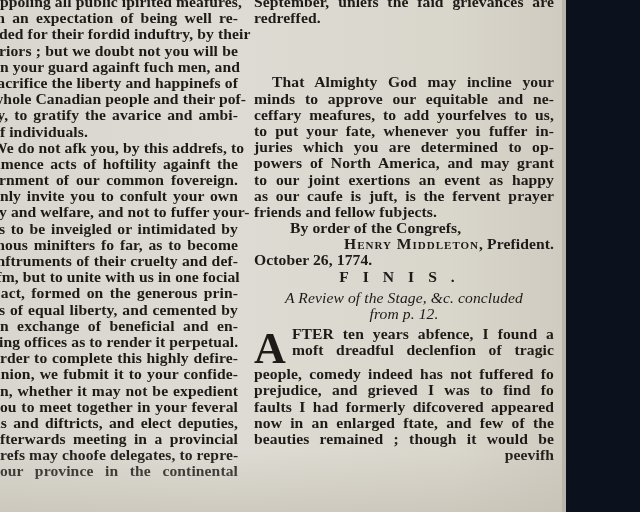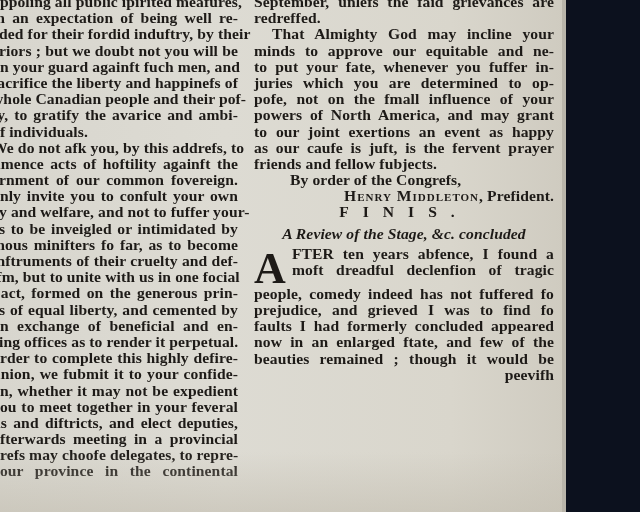--- a/index.html
+++ b/index.html
@@ -33,27 +33,27 @@
     color: #1d1a17;
     font-size: 15.6px;
     line-height: 16.2px;
     font-weight: bold;
     letter-spacing: 0.1px;
   }
   .col-left { left: -8px; width: 246px; }
   .col-right { left: 254px; width: 300px; }
   .line { display: block; white-space: nowrap; text-align: justify; text-align-last: justify; height: 16.2px; overflow: visible; }
   .line.last { text-align-last: left; }
-  .line.indent { padding-left: 18px; }
+  .line.indent { padding-left: 18px; margin-top: 48px; }
   .line.indent2 { padding-left: 36px; text-align-last: left; }
   .line.center { text-align-last: center; }
   .line.right { text-align: center; text-align-last: right; }
   .smallcaps { font-variant: small-caps; letter-spacing: 1px; }
   .finis { letter-spacing: 14px; font-weight: bold; }
-  .review { font-style: italic; font-weight: bold; }
+  .review { font-style: italic; font-weight: normal; }
   .drop {
     float: left; font-size: 44px; line-height: 34px; margin: 6px 6px 0 0;
     font-weight: bold;
   }
   .after-block { position: relative; }
   .after-block .line { height: 16.2px; }
 </style>
 </head>
 <body>
 
@@ -92,41 +92,43 @@
     <span class="line">your province in the continental</span>
   </div>
 
   <div class="col col-right">
     <span class="line">September, unlefs the faid grievances are</span>
     <span class="line last">redreffed.</span>
 
     <div>
       <span class="line indent">That Almighty God may incline your</span>
       <span class="line">minds to approve our equitable and ne-</span>
+      <span class="line">ceffary meafures, to add yourfelves to us,</span>
       <span class="line">to put your fate, whenever you fuffer in-</span>
       <span class="line">juries which you are determined to op-</span>
-      <span class="line">pofe, not on the fmall influence of your</span>
       <span class="line">powers of North America, and may grant</span>
       <span class="line">to our joint exertions an event as happy</span>
       <span class="line">as our caufe is juft, is the fervent prayer</span>
       <span class="line last">friends and fellow fubjects.</span>
     </div>
 
     <span class="line indent2">By order of the Congrefs,</span>
     <span class="line right"><span class="smallcaps">Henry Middleton</span><span>, Prefident.</span></span>
+    <span class="line last">October 26, 1774.</span>
     <span class="line center finis">FINIS.</span>
     <span class="line center review" style="margin-top:5px">A Review of the Stage, &amp;c. concluded</span>
+    <span class="line center review">from p. 12.</span>
 
     <div class="after-block" style="margin-top:4px">
       <span class="drop">A</span>
       <span class="line">FTER ten years abfence, I found a</span>
       <span class="line">moft dreadful declenfion of tragic</span>
       <span class="line" style="clear:left">people, comedy indeed has not fuffered fo</span>
       <span class="line">prejudice, and grieved I was to find fo</span>
-      <span class="line">faults I had formerly concluded appeared</span>
+      <span class="line">faults I had formerly difcovered appeared</span>
       <span class="line">now in an enlarged ftate, and few of the</span>
       <span class="line">beauties remained ; though it would be</span>
       <span class="line right">peevifh</span>
     </div>
   </div>
 </div>
 
 <div class="edge"></div>
 <div class="bg-right"></div>
 

